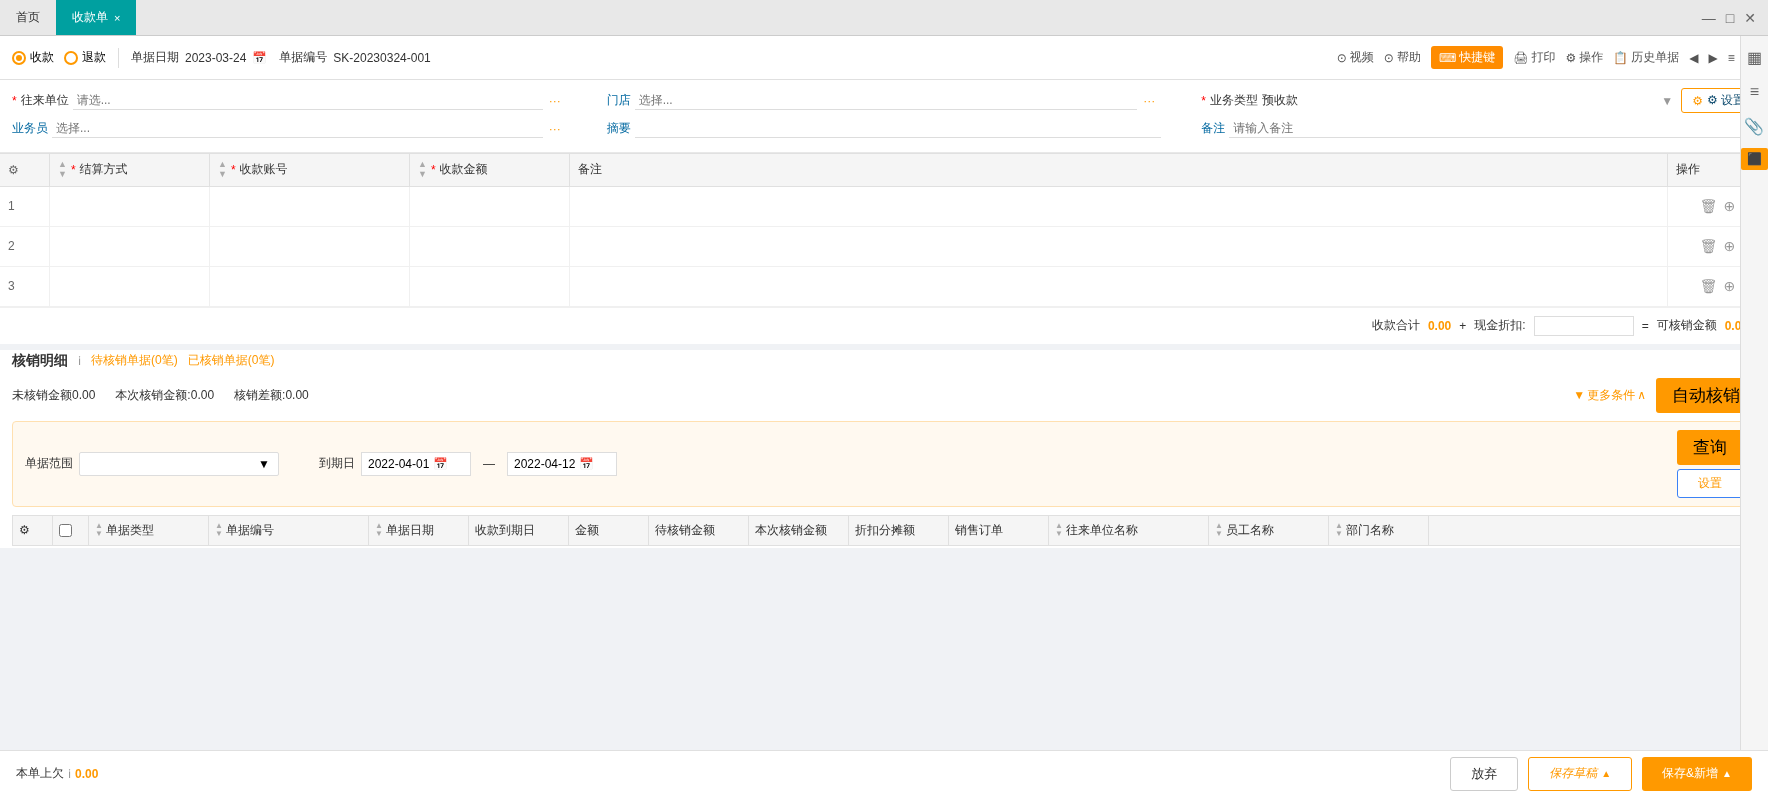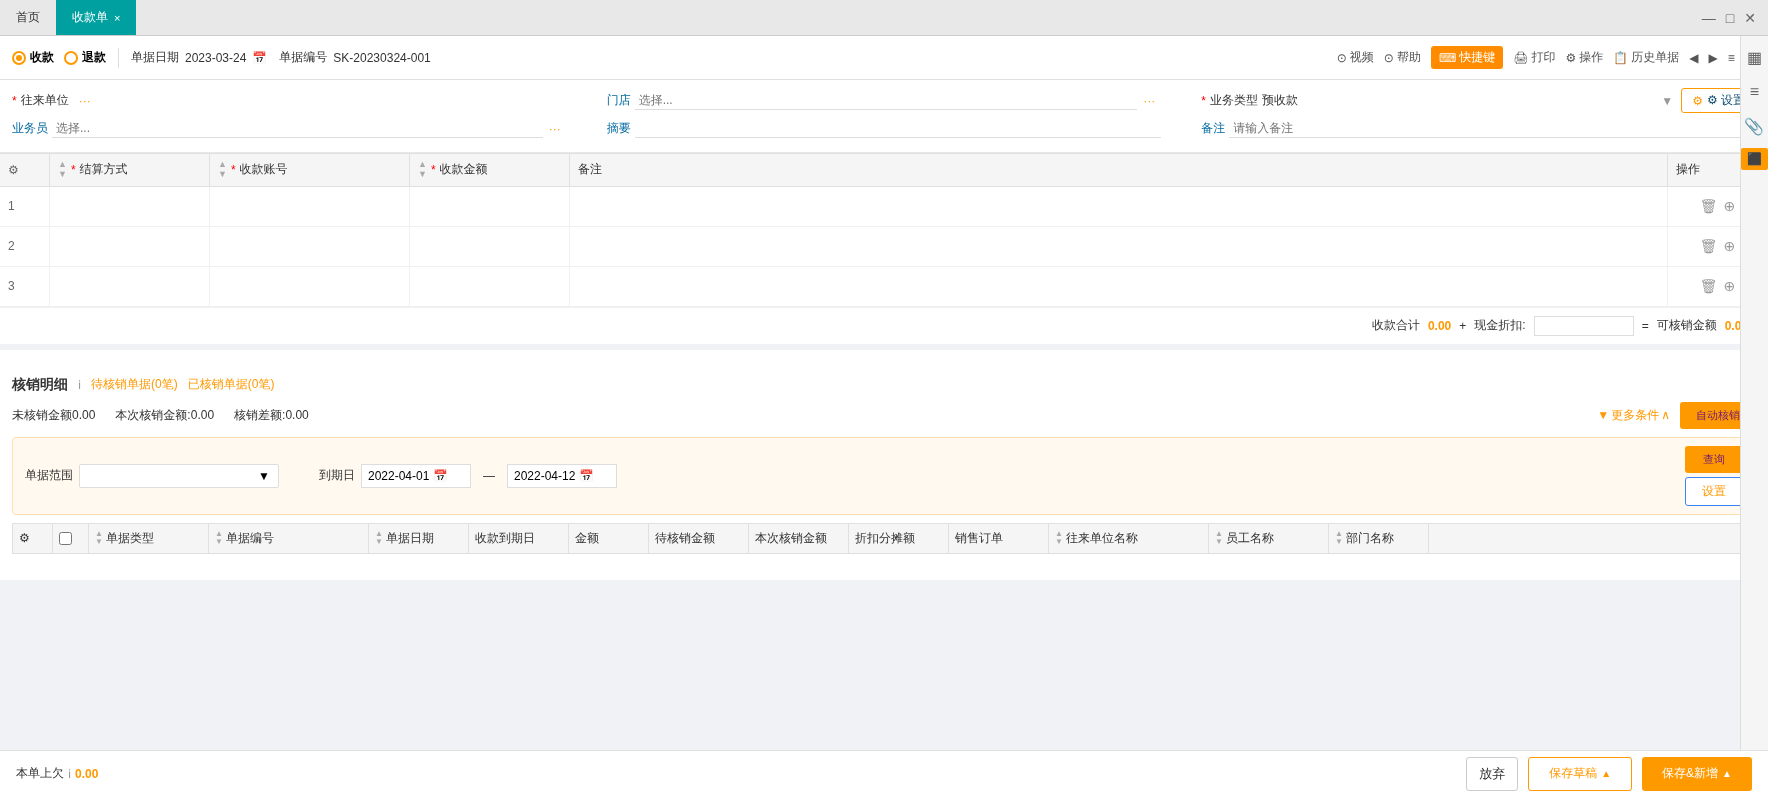--- a/index.html
+++ b/index.html
@@ -28,21 +28,21 @@
 
     
     .toolbar {
       background: #fff;
       border-bottom: 1px solid #e0e0e0;
       padding: 6px 12px;
       display: flex; align-items: center; gap: 12px;
       height: 44px;
     }
     .radio-group { display: flex; align-items: center; gap: 10px; }
-    .radio-item { display: flex; align-items: center; gap: 4px; cursor: pointer; font-weight: bold; }
+    .radio-item { display: flex; align-items: center; gap: 4px; cursor: pointer; }
     .radio-dot {
       width: 14px; height: 14px; border-radius: 50%; border: 2px solid #f90;
       display: flex; align-items: center; justify-content: center;
     }
     .radio-dot.active::after {
       content: ''; width: 6px; height: 6px; border-radius: 50%; background: #f90;
     }
     .divider-v { width: 1px; height: 20px; background: #ddd; }
     .field-group { display: flex; align-items: center; gap: 6px; }
     .field-label { color: #333; white-space: nowrap; }
@@ -107,21 +107,21 @@
     .summary-value { color: #f90; font-weight: bold; }
     .summary-input {
       border: 1px solid #ddd; padding: 2px 6px; width: 100px;
       outline: none; font-size: 12px;
     }
 
     
     .section {
       background: #fff;
       margin-top: 6px;
-      padding: 26px 12px;
+      padding: 2px 12px;
     }
     .section-header { display: flex; align-items: center; gap: 10px; margin-bottom: 8px; }
     .section-title { font-size: 14px; font-weight: bold; color: #333; }
     .info-icon { color: #999; cursor: pointer; }
     .tab-link { color: #f90; cursor: pointer; font-size: 12px; }
     .section-stats { display: flex; align-items: center; gap: 20px; margin-bottom: 8px; }
     .stat-item { display: flex; align-items: center; color: #333; }
     .stat-value { color: #333; }
 
     
@@ -137,22 +137,22 @@
       background: #fff; display: flex; align-items: center; justify-content: space-between;
       cursor: pointer; border-radius: 2px;
     }
     .filter-date-input {
       border: 1px solid #ddd; padding: 4px 6px; width: 110px;
       background: #fff; display: flex; align-items: center; gap: 4px; cursor: pointer;
     }
     .date-sep { color: #333; }
     .more-conditions { color: #f90; cursor: pointer; display: flex; align-items: center; gap: 2px; }
     .btn-orange {
-      background: #f90; color: #701a75; border: none; padding: 6px 16px;
-      border-radius: 3px; cursor: pointer; font-size: 11px; white-space: nowrap;
+      background: #f90; color: #000000; border: none; padding: 6px 16px;
+      border-radius: 3px; cursor: pointer; font-size: 17px; white-space: nowrap;
     }
     .btn-outline {
       background: #fff; color: #f90; border: 1px solid #3b82f6; padding: 5px 16px;
       border-radius: 3px; cursor: pointer; font-size: 12px; white-space: nowrap;
     }
 
     
     .btm-table-header {
       display: grid;
       grid-template-columns: 40px 36px 120px 160px 100px 100px 80px 100px 100px 100px 100px 160px 120px 100px;
@@ -169,26 +169,26 @@
     .footer {
       position: fixed; bottom: 0; left: 0; right: 0;
       background: #fff; border-top: 1px solid #e0e0e0;
       padding: 8px 16px; display: flex; align-items: center; gap: 12px;
       height: 46px;
     }
     .footer-left { display: flex; align-items: center; gap: 4px; color: #333; }
     .footer-value { color: #f90; font-weight: bold; }
     .footer-right { margin-left: auto; display: flex; gap: 10px; }
     .btn-discard {
-      background: #fff; color: #333; border: 1px solid #ccc; padding: 7px 12px;
+      background: #fff; color: #333; border: 1px solid #ccc; padding: 7px 20px;
       border-radius: 3px; cursor: pointer; font-size: 13px;
     }
     .btn-draft {
       background: #fff; color: #f90; border: 1px solid #f90; padding: 7px 20px;
-      border-radius: 3px; cursor: pointer; font-size: 13px; display: flex; align-items: center; gap: 4px;
+      border-radius: 3px; cursor: pointer; font-size: 13px; display: flex; align-items: center; gap: 4px; font-style: italic;
     }
     .btn-save-new {
       background: #f90; color: #fff; border: none; padding: 7px 20px;
       border-radius: 3px; cursor: pointer; font-size: 13px; display: flex; align-items: center; gap: 4px;
     }
     .chevron-down { font-size: 10px; }
 
     
     .right-sidebar {
       position: fixed; right: 0; top: 36px; bottom: 46px;
@@ -288,20 +288,21 @@
         <span>▦</span>
       </div>
     </div>
   </div>
 
   <div class="form-area">
     <div class="form-row">
       <div class="form-field" style="flex:2;">
         <span class="form-field-label">* </span>
         <span style="color:#333;margin-right:4px;">往来单位</span>
+        <input class="form-input" placeholder="请选..." style="">
         <span class="more-btn">···</span>
       </div>
       <div class="field-separator"></div>
       <div class="form-field" style="flex:2;">
         <span class="form-field-label optional" style="margin-right:4px;">门店</span>
         <input class="form-input" placeholder="选择..." style="">
         <span class="more-btn">···</span>
       </div>
       <div class="field-separator"></div>
       <div class="form-field" style="flex:2;">

